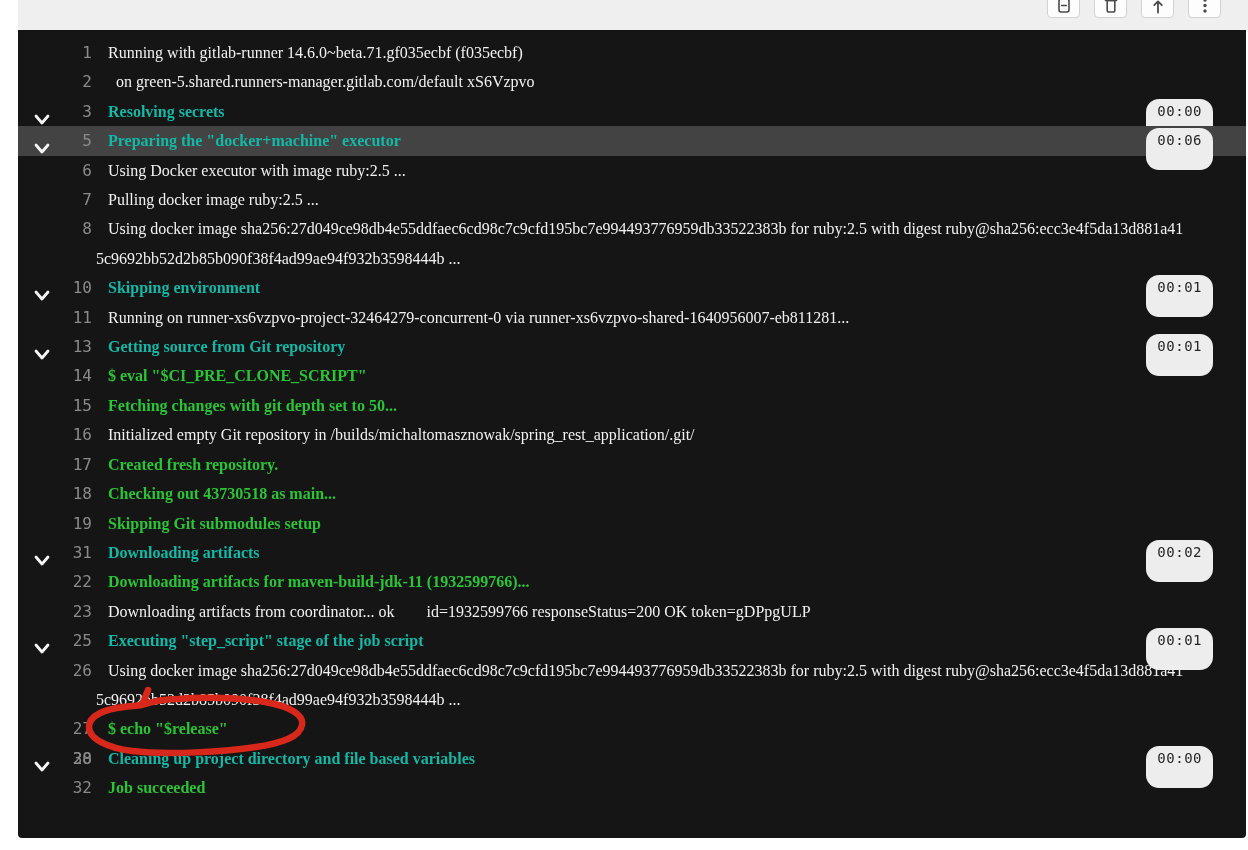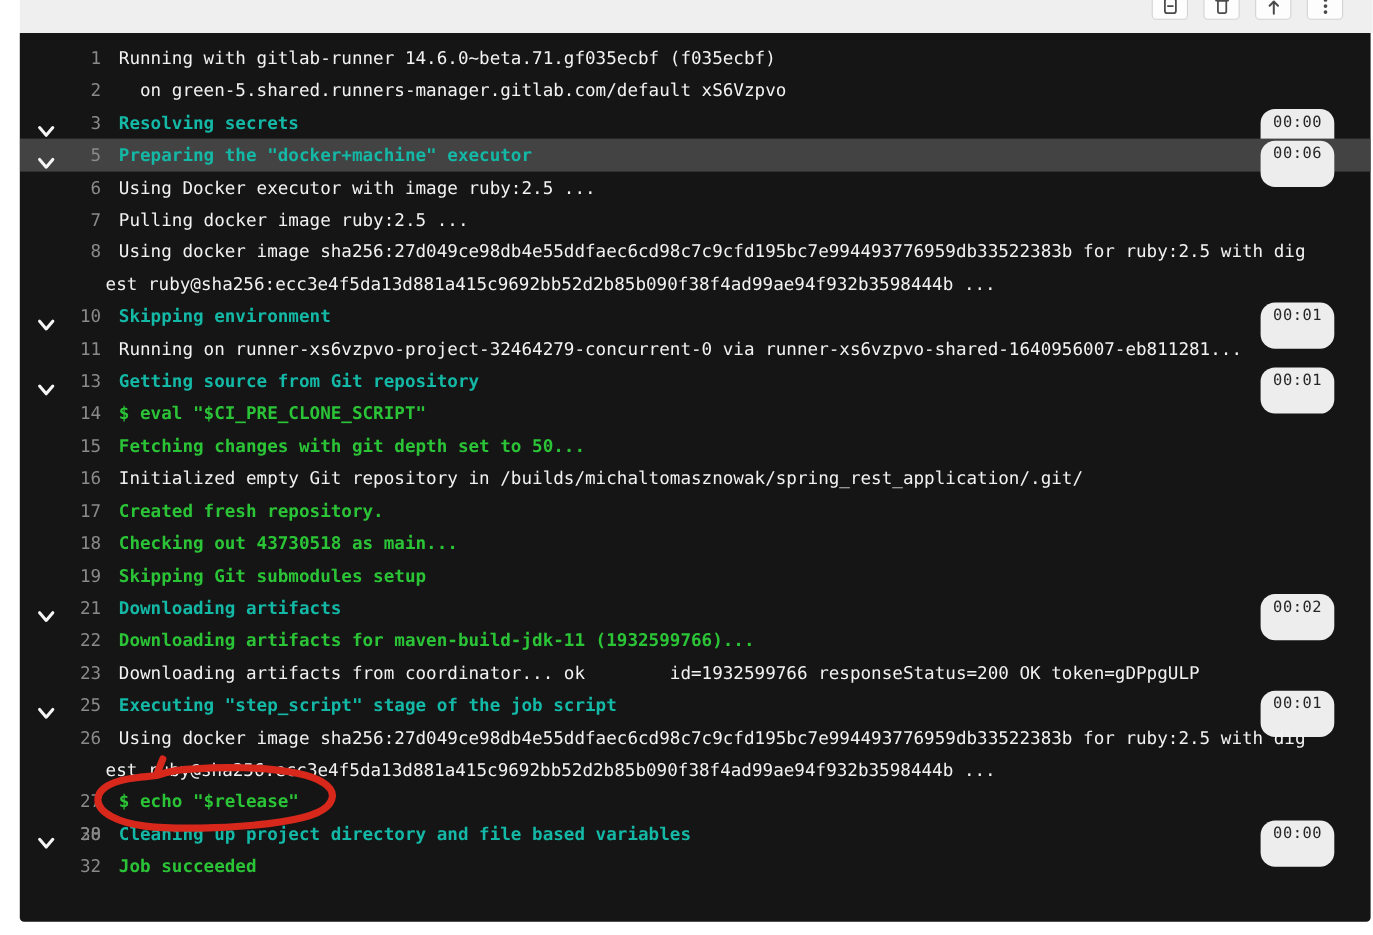--- a/index.html
+++ b/index.html
@@ -26,21 +26,21 @@
     font-size:16px; line-height:29.4px; color:#f2f2f2; overflow:hidden;
   }
   .log-row { position:relative; }
   .log-row.highlighted { background:#434343; }
   .log-num {
     position:absolute; left:0; top:0; width:74px; text-align:right;
     color:#8a8a8a; user-select:none;
   }
   .log-content {
     display:block; margin-left:78px; margin-right:55px; text-indent:12px;
-    white-space:pre-wrap; word-break:break-all;
+    white-space:pre-wrap; word-break:break-all;font-family:Liberation Serif, serif;
   }
   .log-row.section .log-content { color:#14b8a6; font-weight:bold; }
   .log-row.success .log-content { color:#2bc437; font-weight:bold; }
   .chevron {
     position:absolute; left:15px; top:9px; width:18px; height:13px; cursor:pointer;
   }
   .badge {
     position:absolute; right:33px; top:2px; height:42px; line-height:25px;
     padding:0 11px; border-radius:13px; background:#ededed; color:#262626;
     font-size:14px; letter-spacing:0.5px;
@@ -168,21 +168,21 @@
           <span class="log-content">Checking out 43730518 as main...</span>
         </div>
         <div class="log-row success">
           <span class="log-num">19</span>
           <span class="log-content">Skipping Git submodules setup</span>
         </div>
         <div class="log-row section">
           <span class="chevron"><svg width="18" height="13" viewBox="0 0 18 13">
               <polyline points="3,3 9,10 15,3" fill="none" stroke="#f5f5f5" stroke-width="2.8" stroke-linecap="round" stroke-linejoin="round"></polyline>
             </svg></span>
-          <span class="log-num">21</span>
+          <span class="log-num">31</span>
           <span class="log-content">Downloading artifacts</span>
           <span class="badge">00:02</span>
         </div>
         <div class="log-row success">
           <span class="log-num">22</span>
           <span class="log-content">Downloading artifacts for maven-build-jdk-11 (1932599766)...</span>
         </div>
         <div class="log-row default">
           <span class="log-num">23</span>
           <span class="log-content">Downloading artifacts from coordinator... ok        id=1932599766 responseStatus=200 OK token=gDPpgULP</span>

